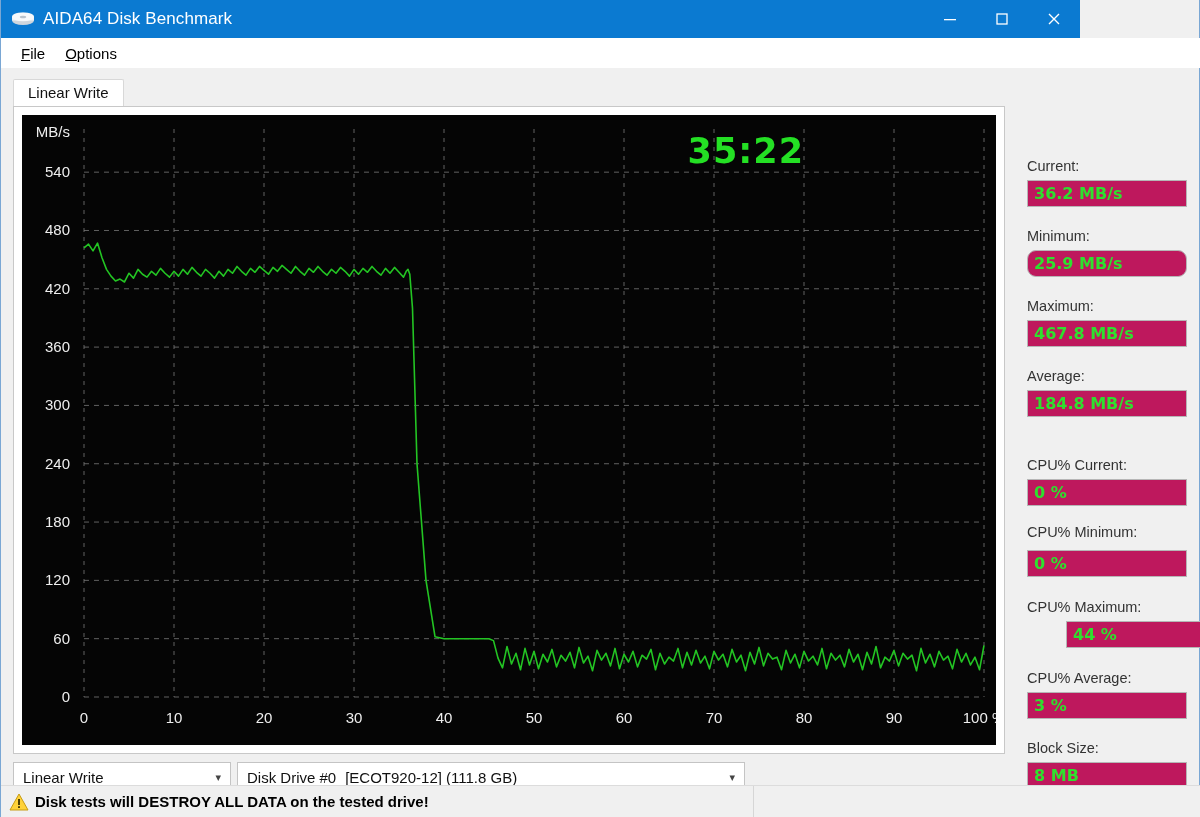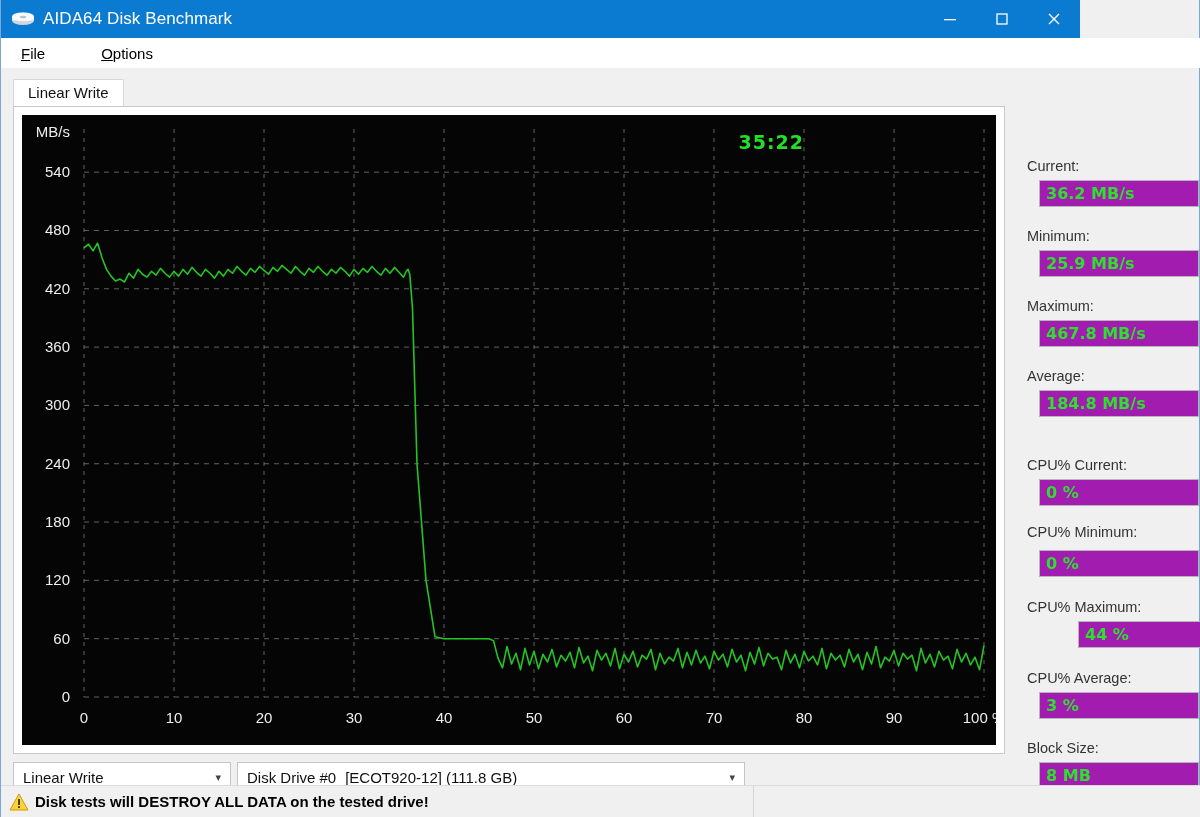--- a/index.html
+++ b/index.html
@@ -65,21 +65,20 @@
   .menubar {
     position: absolute;
     left: 0; top: 38px;
     width: 1200px;
     height: 30px;
     background: #ffffff;
     display: flex;
     align-items: center;
     padding-left: 10px;
     box-sizing: border-box;
-    gap: 36px;
   }
   .menu-item {
     font-size: 15px;
     color: #000000;
     padding: 2px 10px;
     white-space: nowrap;
   }
   .menu-item u { text-decoration: underline; }
 
   
@@ -127,21 +126,21 @@
     width: 100%;
     height: 100%;
     background: #050505;
     overflow: hidden;
   }
   .chart-canvas svg { display: block; }
   .timer {
     position: absolute;
     right: 192px;
     top: 16px;
-    font-size: 19px;
+    font-size: 35px;
     font-weight: bold;
     color: #24e024;
     letter-spacing: 1px;
     font-family: "DejaVu Sans", sans-serif;
   }
 
   
   .selects-row {
     position: absolute;
     left: 12px;
@@ -245,24 +244,24 @@
     height: 717px;
   }
   .stat-label {
     position: absolute;
     font-size: 14.5px;
     color: #333333;
     white-space: nowrap;
   }
   .stat-value {
     position: absolute;
-    left: 20px;
+    left: 8px;
     width: 160px;
     height: 27px;
-    background: #a21caf;
+    background: #be185d;
     border: 1px solid #b6b6b6;
     box-sizing: border-box;
     display: flex;
     align-items: center;
     padding-left: 6px;
     color: #2ee02e;
     font-weight: bold;
     font-size: 16px;
     font-family: "DejaVu Sans", sans-serif;
     white-space: nowrap;
@@ -381,21 +380,21 @@
       <div class="btn btn-start">S<u>t</u>art</div>
       <div class="btn btn-stop"><u>S</u>top</div>
       <div class="btn btn-save"><u>S</u>ave</div>
       <div class="btn btn-clear"><u>C</u>lear</div>
     </div>
 
     <div class="stats">
         <div class="stat-label" style="left: 8px; top: 90px;">Current:</div>
         <div class="stat-value" style="top: 112px;">36.2 MB/s</div>
         <div class="stat-label" style="left: 8px; top: 160px;">Minimum:</div>
-        <div class="stat-value" style="top: 182px;">25.9 MB/s</div>
+        <div class="stat-value" style="top: 182px; border-radius: 9px;">25.9 MB/s</div>
         <div class="stat-label" style="left: 8px; top: 230px;">Maximum:</div>
         <div class="stat-value" style="top: 252px;">467.8 MB/s</div>
         <div class="stat-label" style="left: 8px; top: 300px;">Average:</div>
         <div class="stat-value" style="top: 322px;">184.8 MB/s</div>
         <div class="stat-label" style="left: 8px; top: 389px;">CPU% Current:</div>
         <div class="stat-value" style="top: 411px;">0 %</div>
         <div class="stat-label" style="left: 8px; top: 456px;">CPU% Minimum:</div>
         <div class="stat-value" style="top: 482px;">0 %</div>
         <div class="stat-label" style="left: 8px; top: 531px;">CPU% Maximum:</div>
         <div class="stat-value" style="top: 553px; margin-left: 39px;">44 %</div>

